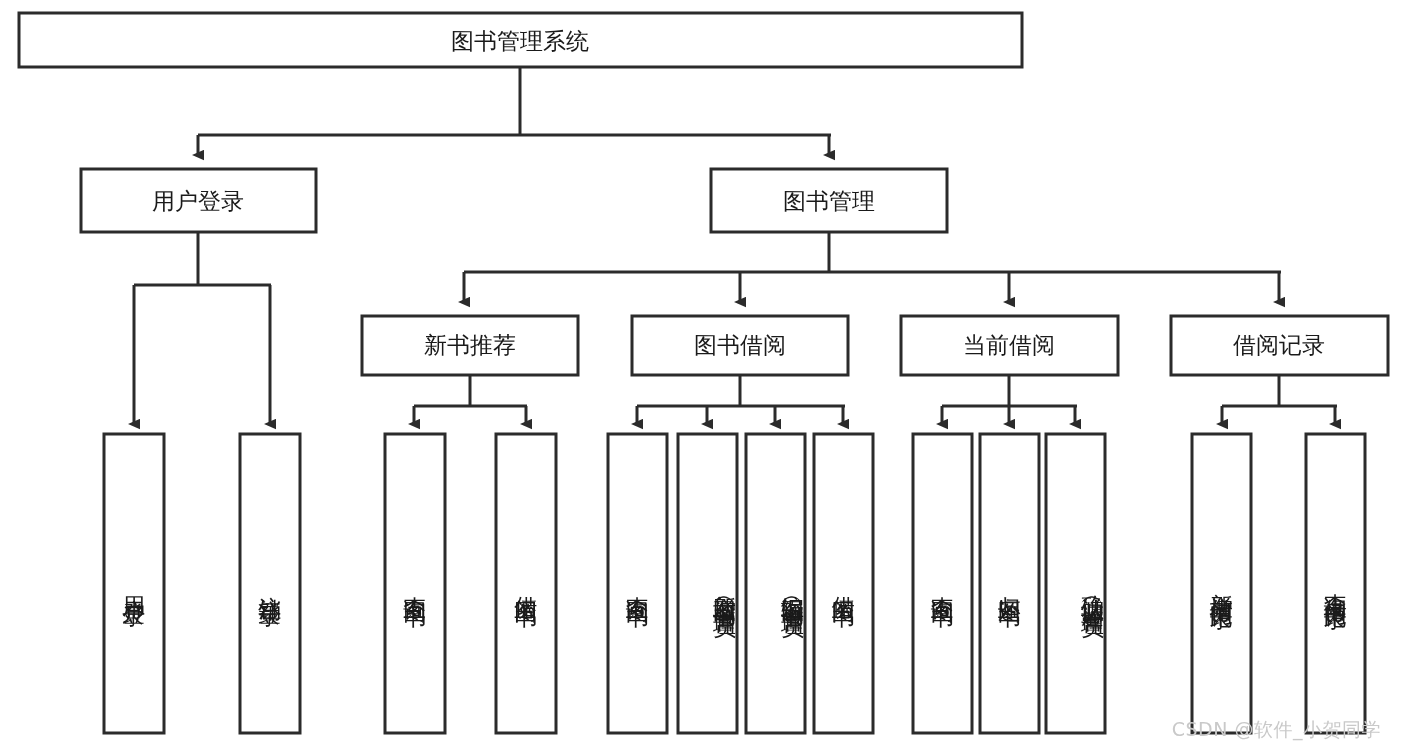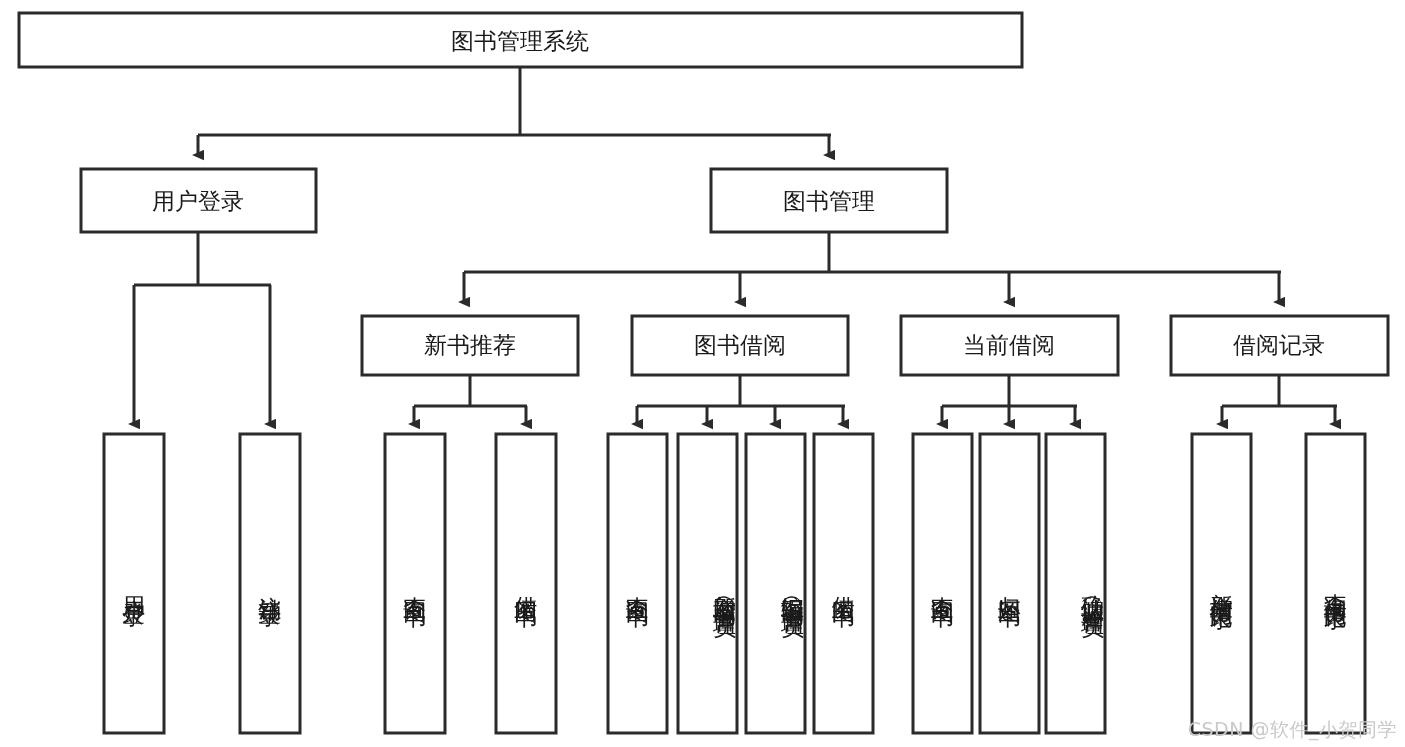--- a/index.html
+++ b/index.html
@@ -57,21 +57,21 @@
     font-size: 23px;
     line-height: 1.06;
     color: #1a1a1a;
     letter-spacing: 3px;
     white-space: nowrap;
     text-align: center;
     pointer-events: none;
   }
   .watermark {
     position: absolute;
-    right: 8px;
+    right: 24px;
     bottom: 4px;
     font-family: "DejaVu Sans", "Liberation Sans", sans-serif;
     font-size: 19px;
     color: #c9c9c9;
     white-space: nowrap;
     letter-spacing: 0.5px;
   }
 </style>
 </head>
 <body>

